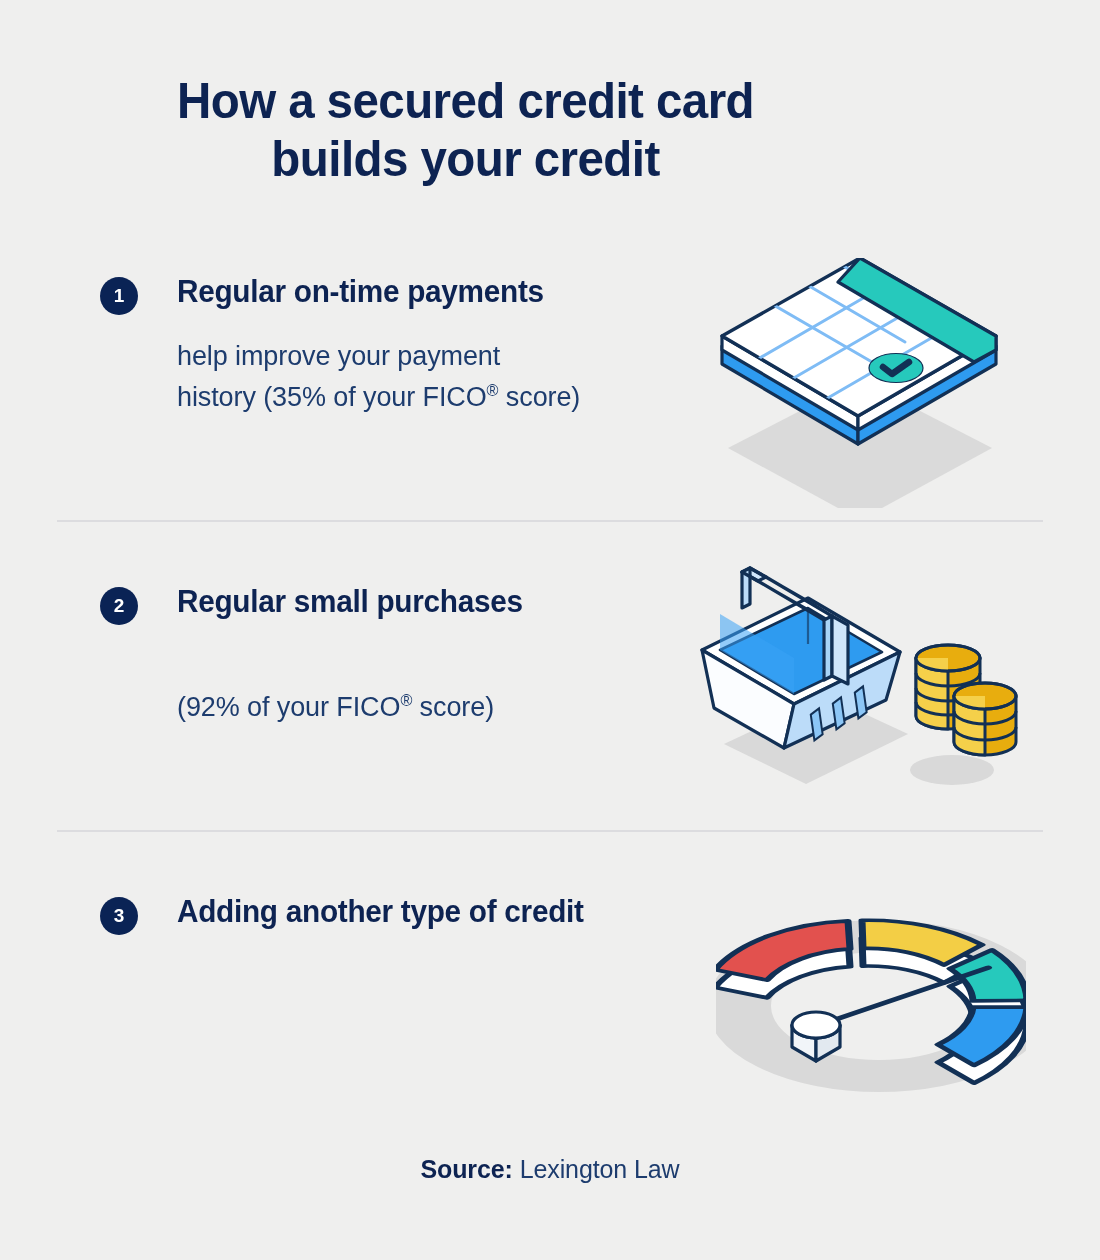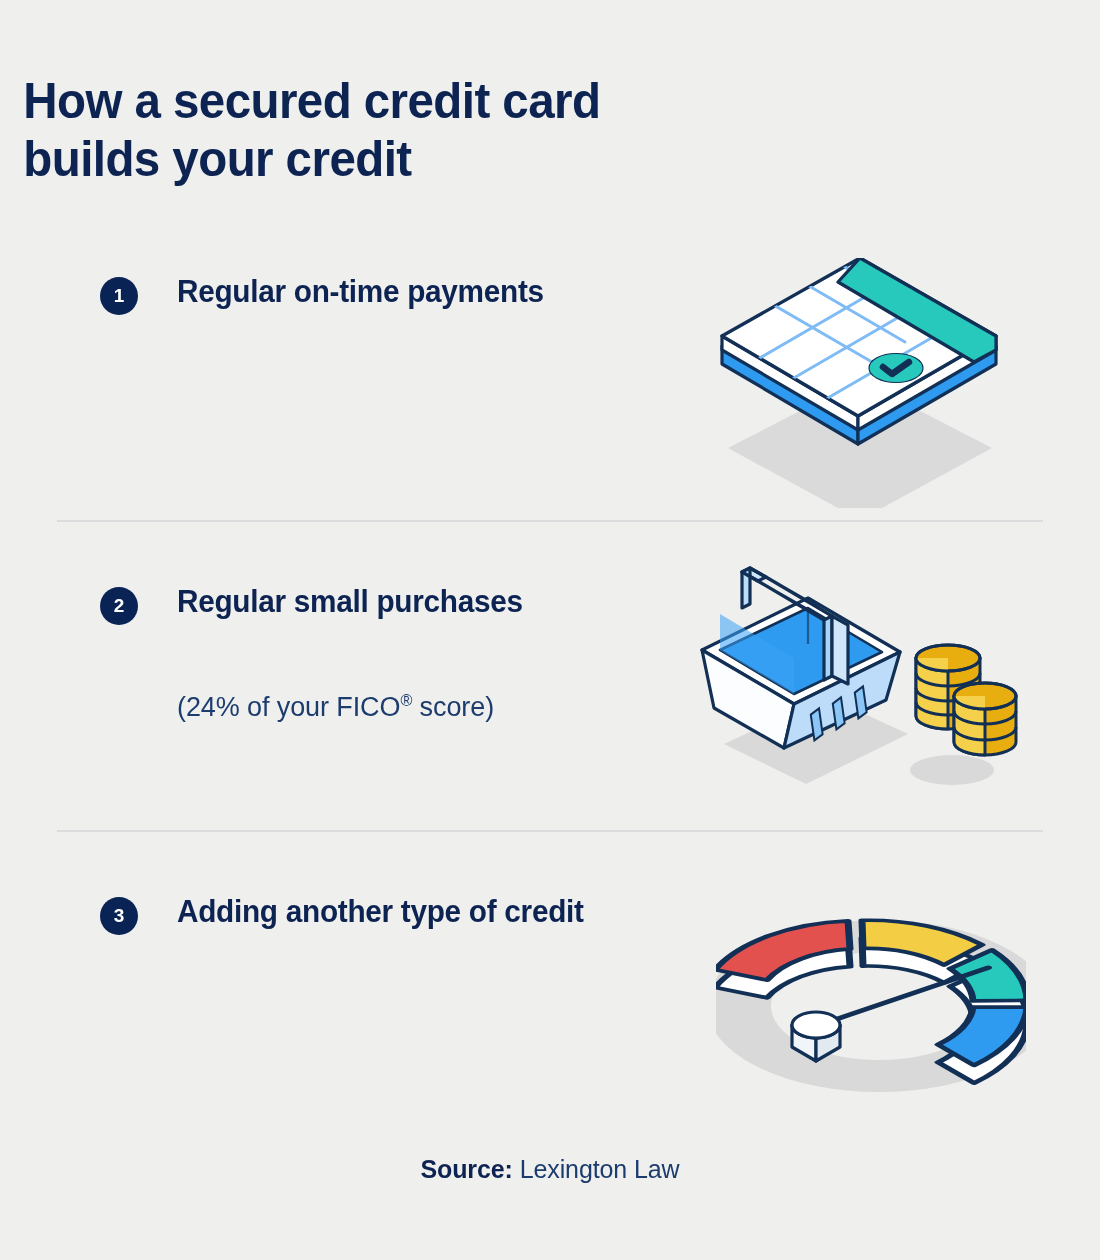--- a/index.html
+++ b/index.html
@@ -22,20 +22,21 @@
     background: #efefee;
     box-sizing: border-box;
   }
 
   
   .title-block {
     position: absolute;
     top: 72px;
     left: 0;
     width: 931px;
+    text-align: center;
   }
   .title-line {
     display: block;
     color: #0d2352;
     font-family: "Liberation Sans", sans-serif;
     font-weight: bold;
     font-size: 50px;
     line-height: 58px;
     letter-spacing: -0.6px;
     transform: scaleX(0.95);
@@ -150,20 +151,24 @@
   <div class="title-block">
     <span class="title-line">How a secured credit card</span>
     <span class="title-line">builds your credit</span>
   </div>
 
   <div class="section" id="section-1">
     <div class="text-col">
       <div class="head-row">
         <div class="num-badge">1</div>
         <div class="section-title">Regular on-time payments</div>
+      </div>
+      <div class="section-body">
+        <span>help improve your payment</span><br>
+        <span>history (35% of your FICO</span><sup>®</sup><span> score)</span>
       </div>
     </div>
 
     <div class="art" id="art-calendar">
       <svg width="320" height="250" viewBox="0 0 320 250" xmlns="http://www.w3.org/2000/svg">
 
         <polygon points="28,128 160,200 292,128 160,60" transform="translate(0,62)" fill="#d6d6d6" opacity="0.85"></polygon>
 
         <g>
           <polygon points="22,88 22,106 158,186 158,168" fill="#2e9bf0" stroke="#123055" stroke-width="3.2" stroke-linejoin="round"></polygon>
@@ -204,21 +209,21 @@
   <div class="divider" id="divider-1"></div>
 
   <div class="section" id="section-2">
     <div class="text-col">
       <div class="head-row">
         <div class="num-badge">2</div>
         <div class="section-title">Regular small purchases</div>
       </div>
       <div class="section-body">
         <br>
-        <span>(24% of your FICO</span><sup>®</sup><span> score)</span>
+        <span>(92% of your FICO</span><sup>®</sup><span> score)</span>
       </div>
     </div>
 
     <div class="art" id="art-basket">
       <svg width="350" height="260" viewBox="0 0 350 260" xmlns="http://www.w3.org/2000/svg">
 
         <polygon points="48,196 130,236 232,186 150,148" fill="#d6d6d6" opacity="0.9"></polygon>
         <ellipse cx="276" cy="222" rx="42" ry="15" fill="#d6d6d6" opacity="0.9"></ellipse>
 
         <g fill="none" stroke="#123055" stroke-width="3.2" stroke-linejoin="round">

